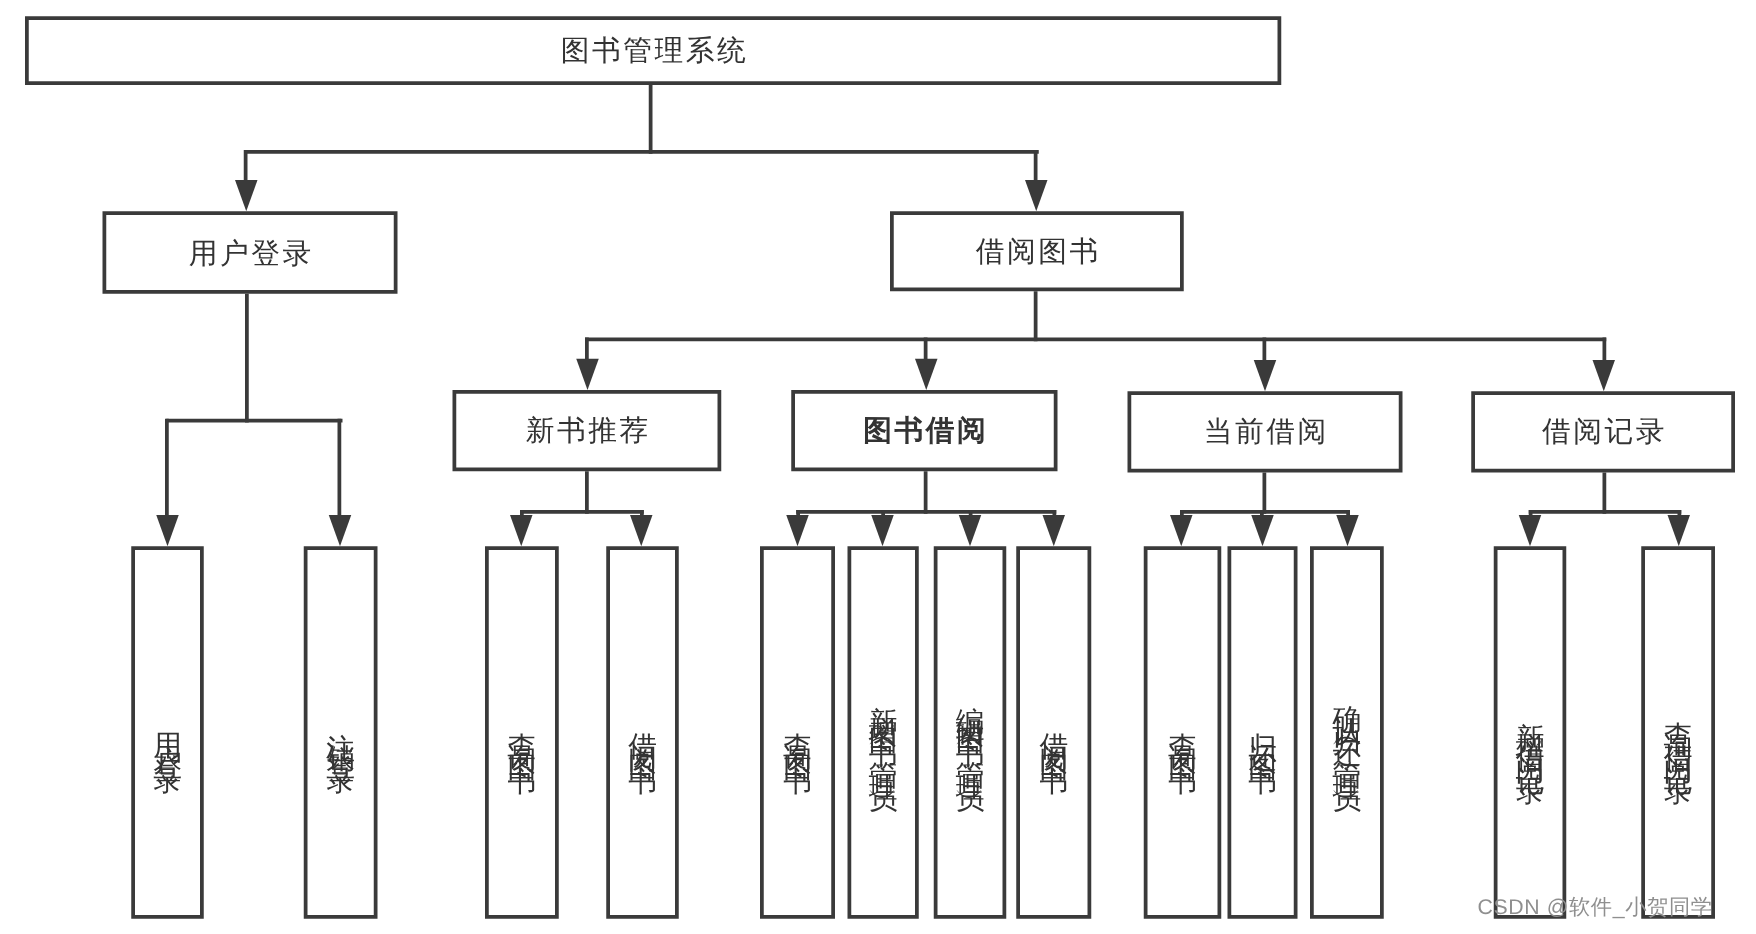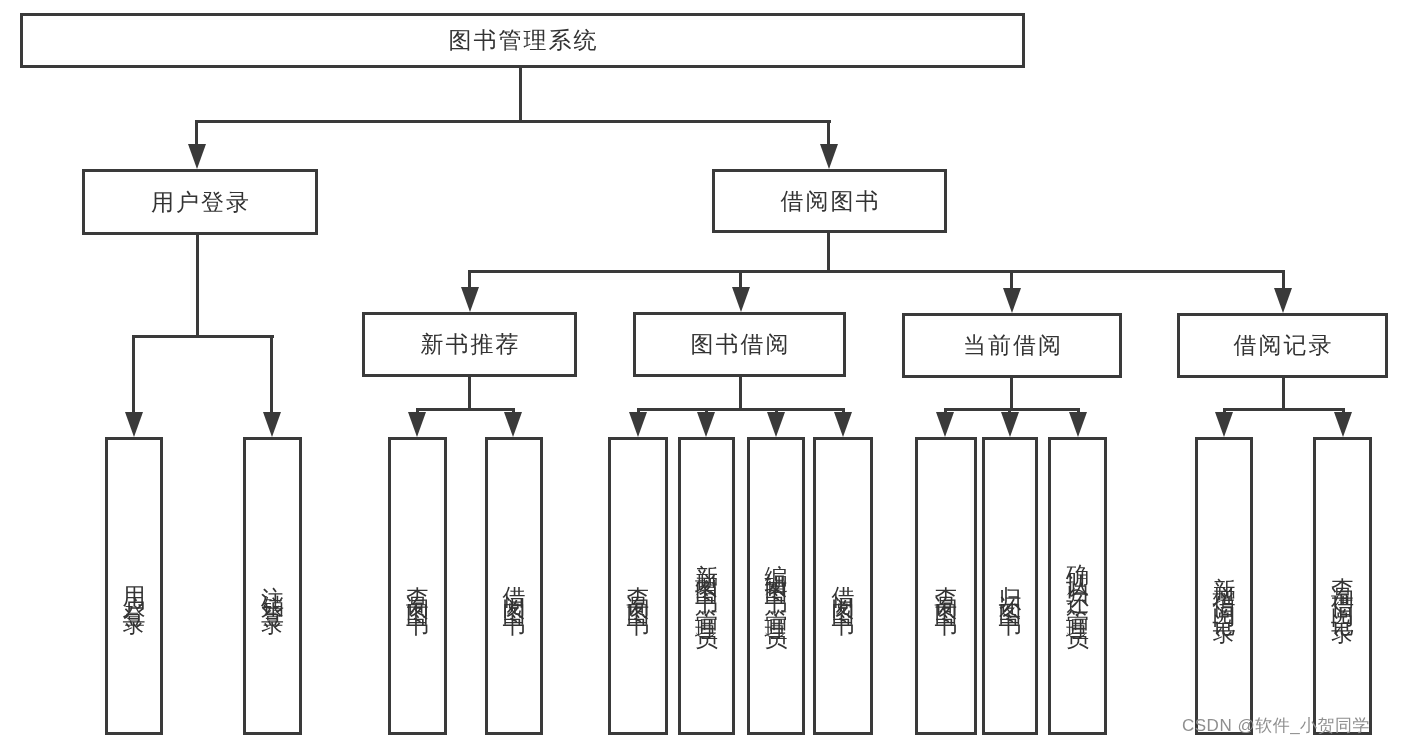--- a/index.html
+++ b/index.html
@@ -133,21 +133,21 @@
   <div class="node" style="left:82px;top:169px;width:236px;height:66px;">
     <span class="hlabel">用户登录</span>
   </div>
   <div class="node" style="left:712px;top:169px;width:235px;height:64px;">
     <span class="hlabel">借阅图书</span>
   </div>
 
   <div class="node" style="left:362px;top:312px;width:215px;height:65px;">
     <span class="hlabel">新书推荐</span>
   </div>
-  <div class="node" style="left:633px;top:312px;width:213px;height:65px;">
+  <div class="node" style="left:633px;top:312px;width:213px;height:65px;font-weight:bold;">
     <span class="hlabel">图书借阅</span>
   </div>
   <div class="node" style="left:902px;top:313px;width:220px;height:65px;">
     <span class="hlabel">当前借阅</span>
   </div>
   <div class="node" style="left:1177px;top:313px;width:211px;height:65px;">
     <span class="hlabel">借阅记录</span>
   </div>
 
   <div class="node leaf" style="left:105px;top:437px;width:58px;height:298px;">

